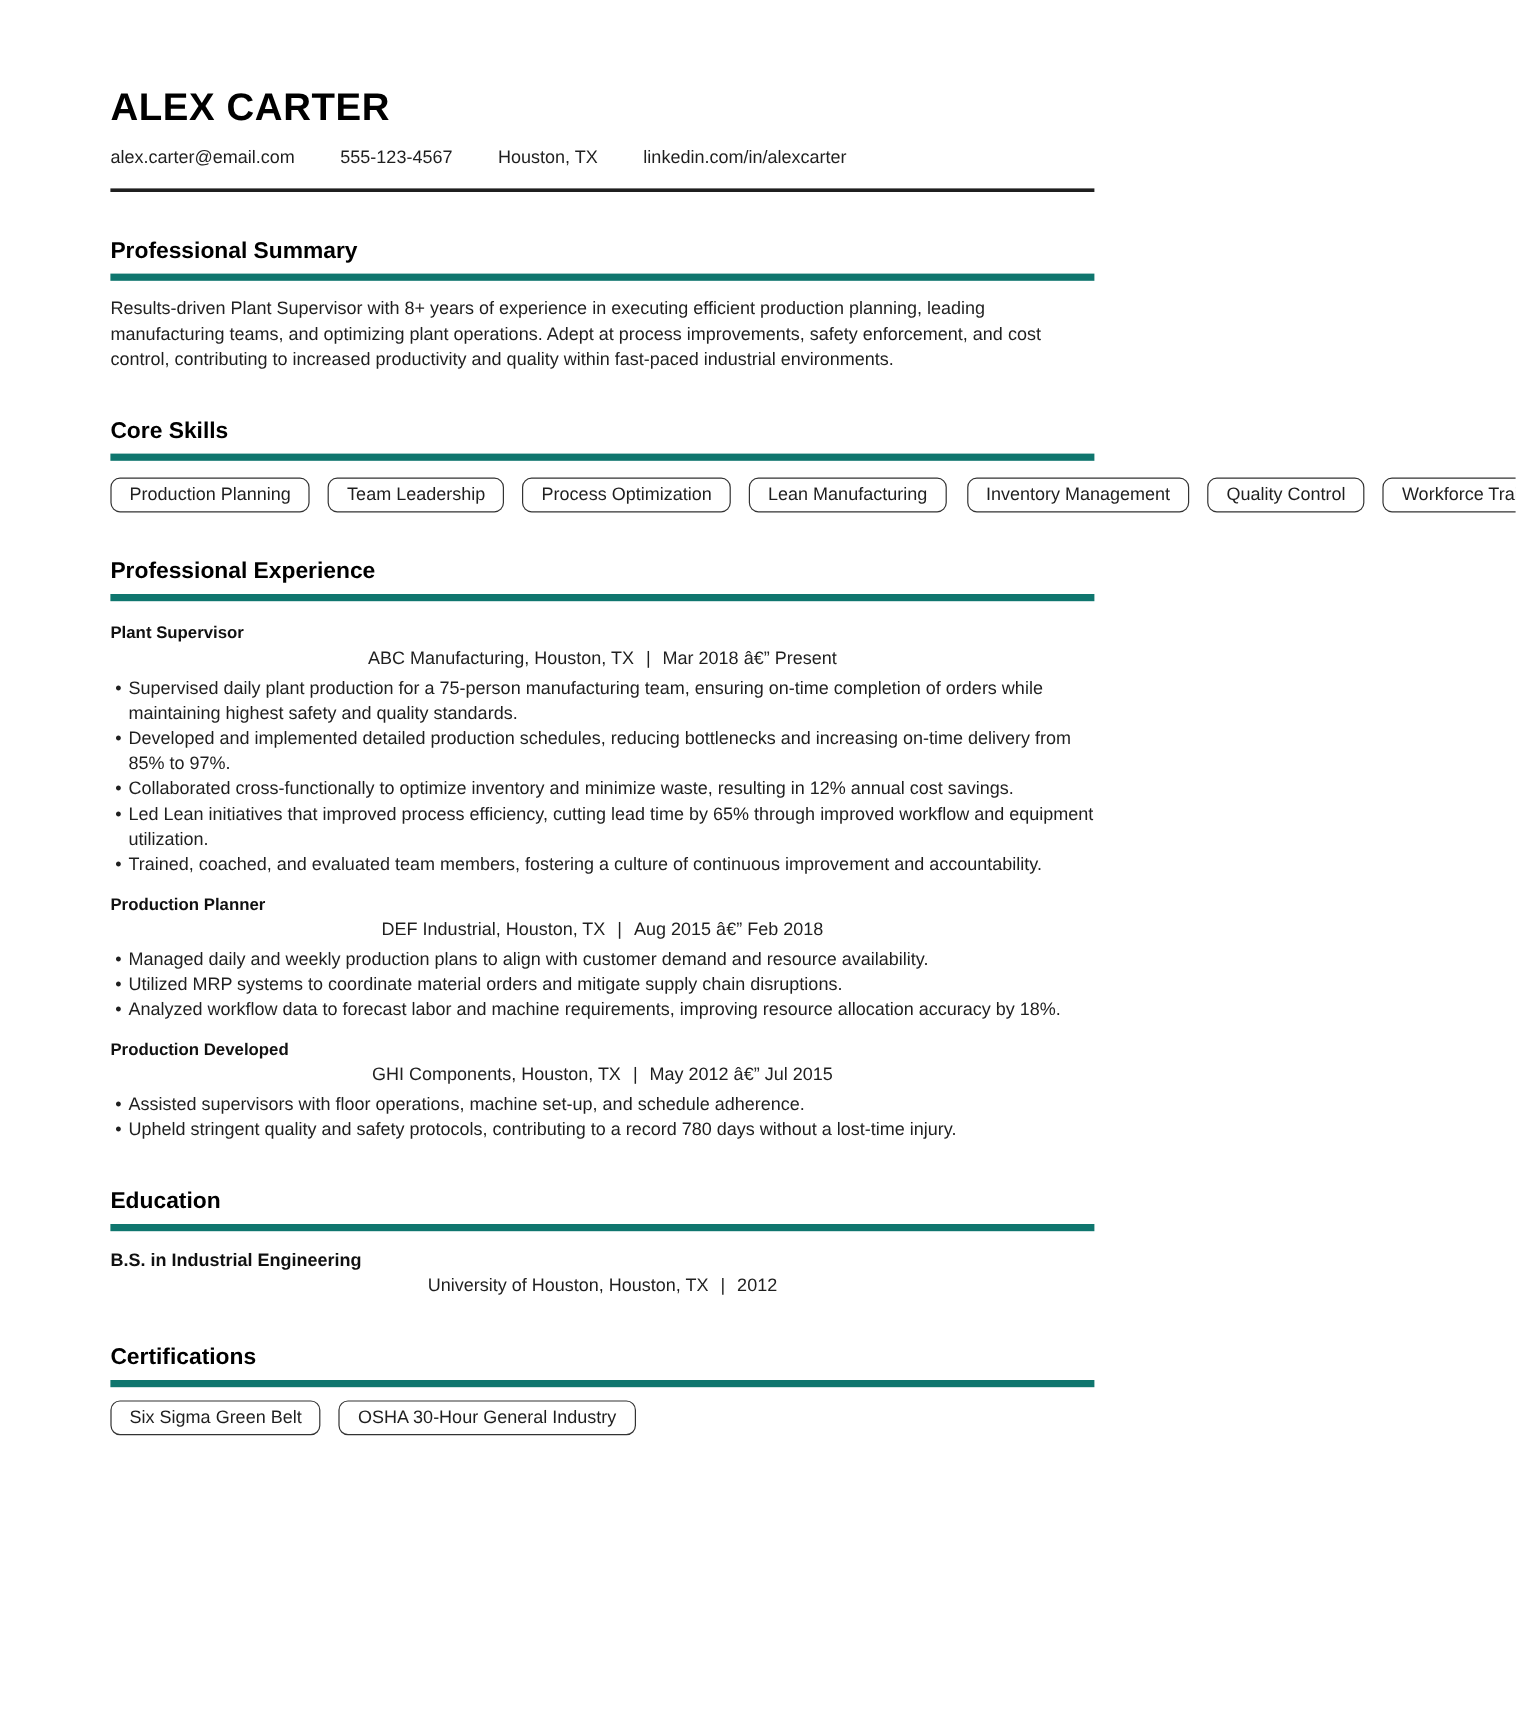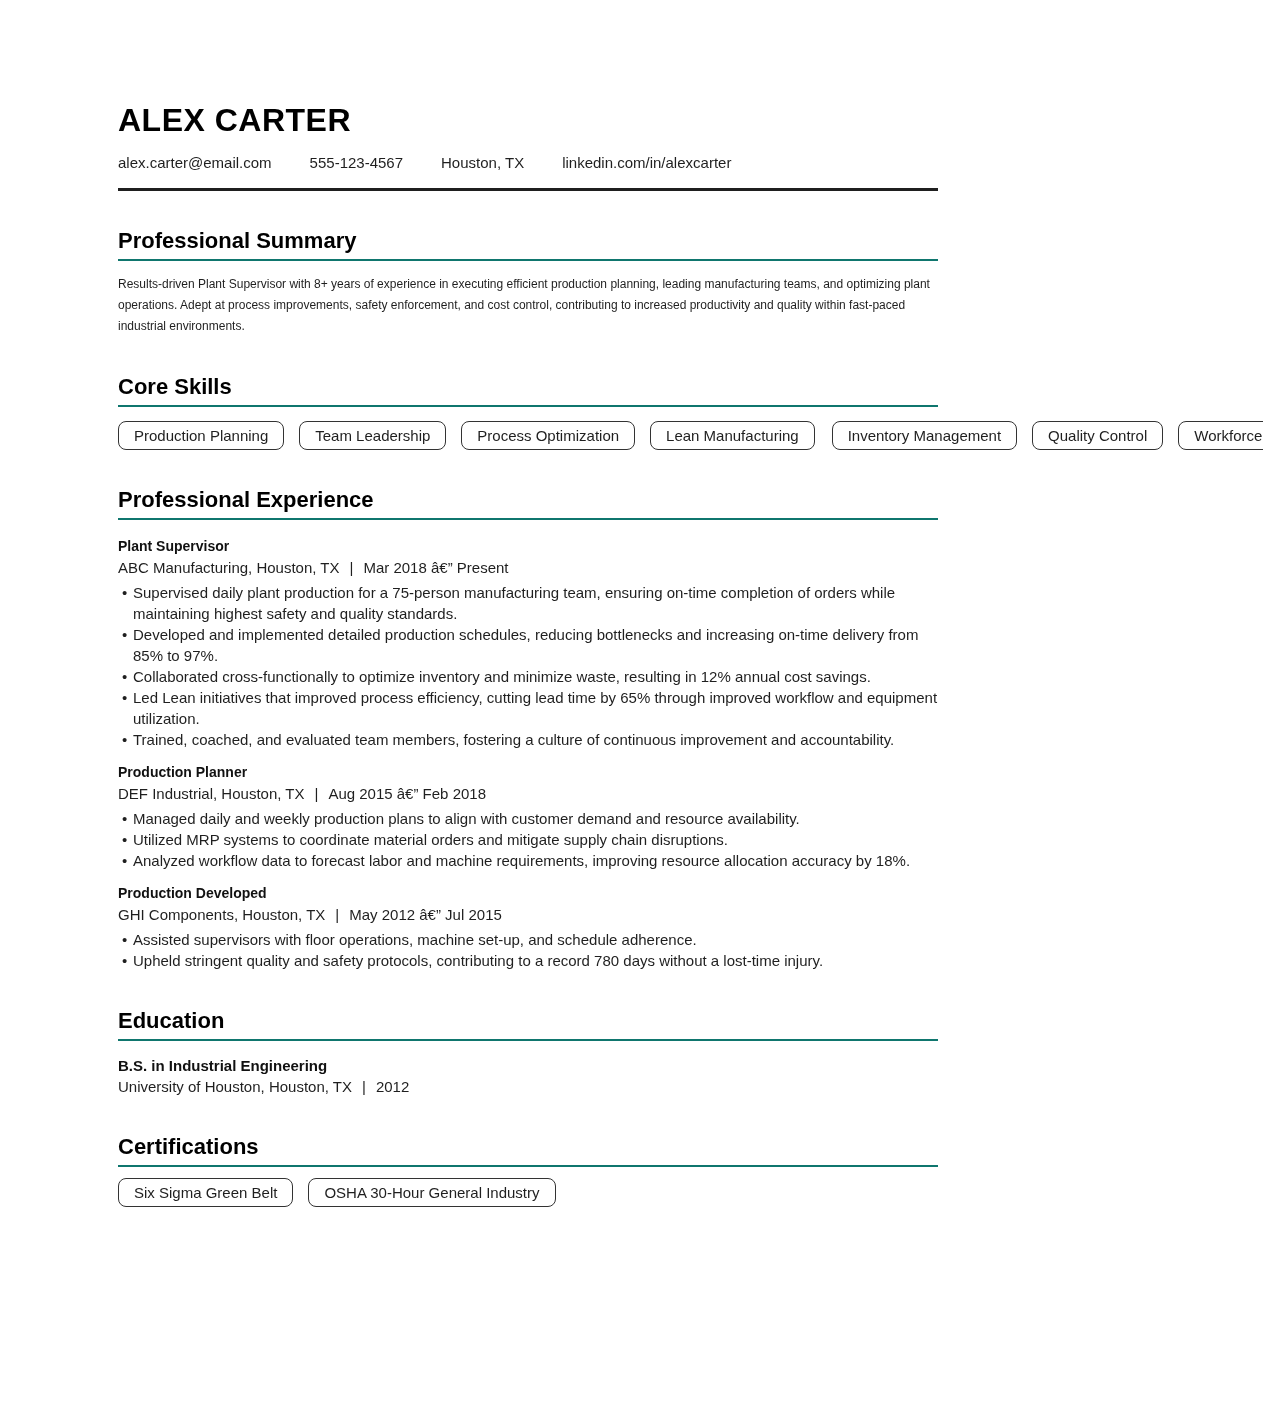--- a/index.html
+++ b/index.html
@@ -21,22 +21,22 @@
     overflow: hidden;
     font-family: "Liberation Sans", sans-serif;
     color: var(--text);
   }
   .clip {
     height: 1303px;
     overflow: hidden;
   }
   .sheet {
     width: 820px;
-    margin-left: 118px;
-    padding-top: 101px;
+    margin-left: 92px;
+    padding-top: 70px;
   }
   .candidate-name {
     margin: 0;
     font-size: 32px;
     line-height: 38px;
     font-weight: bold;
     color: var(--heading);
     letter-spacing: 0.5px;
   }
   .contact-row {
@@ -48,30 +48,30 @@
     color: var(--text);
   }
   .header-divider {
     border: none;
     border-top: 3px solid var(--rule);
     margin: 15px 0 0 0;
   }
   .section { margin-top: 37px; }
   .section-title {
     margin: 0;
-    font-size: 22px;
+    font-size: 19px;
     line-height: 25px;
     font-weight: bold;
     color: var(--heading);
     padding-bottom: 6px;
-    border-bottom: 2px solid #0f766e;
+    border-bottom: 6px solid #0f766e;
   }
   .summary-paragraph {
     margin: 13px 0 0 0;
-    font-size: 12px;
+    font-size: 15px;
     line-height: 21px;
   }
   .chip-grid {
     display: flex;
     flex-direction: row;
     gap: 17px;
     margin-top: 14px;
   }
   .chip-row {
     display: flex;
@@ -93,20 +93,21 @@
   .job-title {
     margin: 0;
     font-size: 14px;
     line-height: 21px;
     font-weight: bold;
     color: #111111;
   }
   .job-meta, .edu-meta {
     font-size: 15px;
     line-height: 21px;
+    text-align: center;
   }
   .sep { margin: 0 10px; }
   .bullet-list {
     margin: 4px 0 0 0;
     padding: 0;
     list-style: none;
   }
   .bullet-list li {
     position: relative;
     padding-left: 15px;

